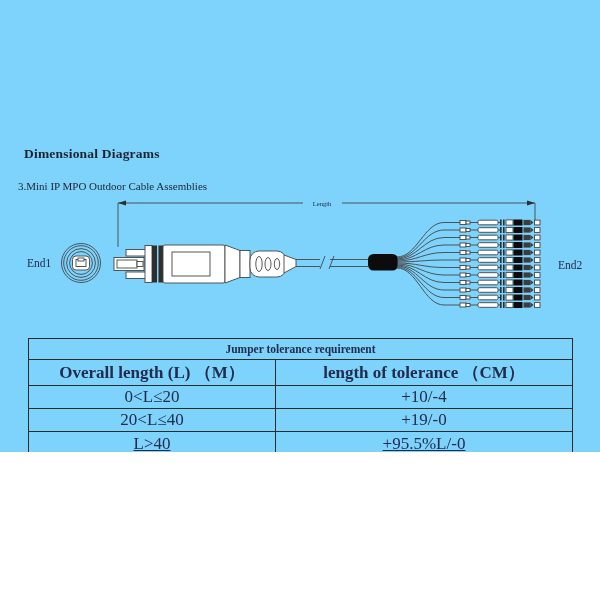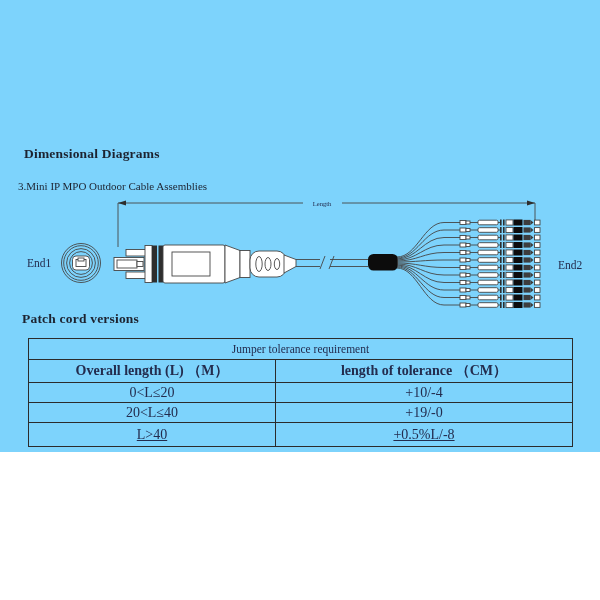--- a/index.html
+++ b/index.html
@@ -15,22 +15,22 @@
   #diagram .ln{stroke:var(--line);stroke-width:.9;fill:none;}
   #diagram .o{fill:#fff;stroke:var(--line);stroke-width:.9;}
   #diagram .f{fill:#2e2e2e;stroke:none;}
   #diagram .fb{fill:#0c0c0c;stroke:none;}
   #diagram .fg{fill:#3d3d3d;stroke:none;}
   #diagram text{font-family:"Liberation Serif","DejaVu Serif",serif;fill:var(--ink);}
   .tbl-wrap{position:absolute;left:28px;top:338px;width:544px;}
   table{border-collapse:collapse;width:100%;table-layout:fixed;}
   col.c-len{width:247px;} col.c-tol{width:297px;}
   td{border:1px solid var(--border);text-align:center;vertical-align:middle;
-     font-size:14px;color:var(--ink);padding:1px 2px;}
-  tr.r-title{height:21px;} tr.r-title td{font-weight:normal;font-size:11.5px;}
+     font-size:17px;color:var(--ink);padding:1px 2px;}
+  tr.r-title{height:21px;} tr.r-title td{font-weight:bold;font-size:11.5px;}
   tr.r-head{height:23px;} tr.r-head td{font-weight:bold;}
   tbody tr{height:20px;} tbody tr:last-child{height:24px;text-decoration:underline;}
 </style>
 </head>
 <body style="--ink: #232c4e; --heading: #1d2330; --line: #454545; --border: #2b2b2b;">
 
 <div class="page">
 
   <div class="h1">Dimensional Diagrams</div>
   <div class="subtitle">3.Mini IP MPO Outdoor Cable Assemblies</div>
@@ -264,21 +264,20 @@
           <rect class="fb" x="513.5" y="107" width="9" height="6"></rect>
           <rect class="fg" x="523.5" y="107.4" width="7" height="5.2"></rect>
           <polygon class="fg" points="530.5,107.4 533.5,110 530.5,112.6"></polygon>
           <rect class="o" x="534.5" y="107.6" width="5.5" height="4.8"></rect>
         </g>
       </g>
 
     <text x="558" y="74" font-size="11.5">End2</text>
   </svg>
 
-  <div class="h2">Patch cord versions</div>
 
   <div class="tbl-wrap">
     <table>
       <colgroup>
           <col class="c-len">
           <col class="c-tol">
         </colgroup>
       <tbody>
         <tr class="r-title">
           <td colspan="2">Jumper tolerance requirement</td>
@@ -293,19 +292,19 @@
             <td class="c2">+10/-4</td>
           </tr>
 
           <tr>
             <td class="c1">20&lt;L≤40</td>
             <td class="c2">+19/-0</td>
           </tr>
 
           <tr>
             <td class="c1">L&gt;40</td>
-            <td class="c2">+0.5%L/-8</td>
+            <td class="c2">+95.5%L/-0</td>
           </tr>
         </tbody>
     </table>
   </div>
 
 </div>
 
 </body></html>

